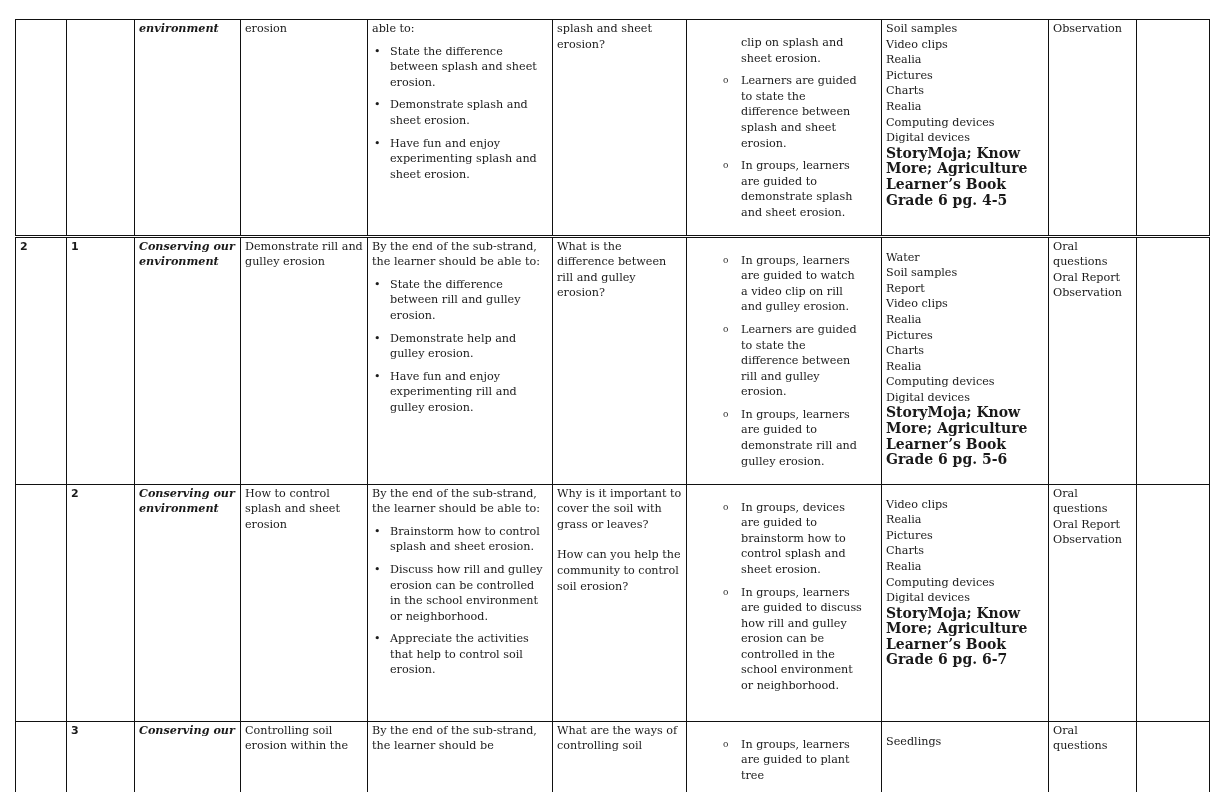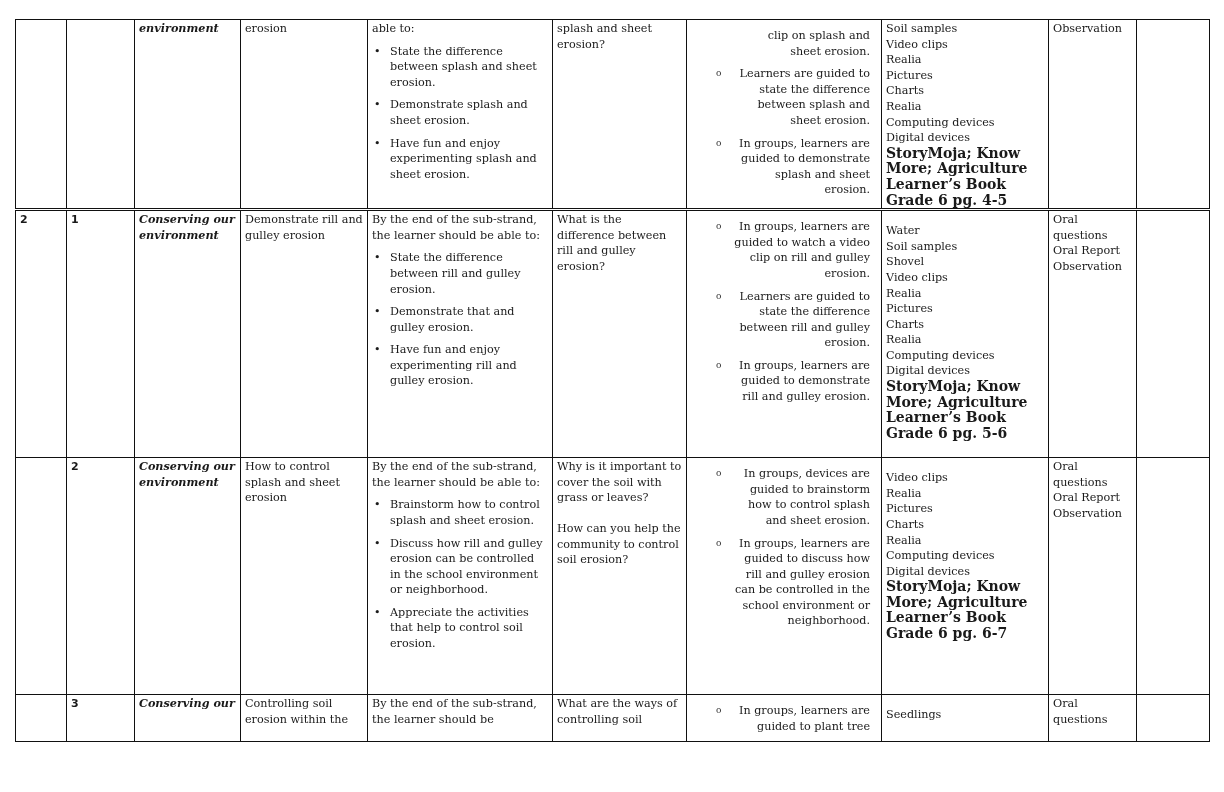--- a/index.html
+++ b/index.html
@@ -53,24 +53,23 @@
       margin-bottom: 7px;
     }
     ul.bullets li::before {
       content: "\2022";
       position: absolute;
       left: -16px;
       top: 0;
       font-size: 11px;
     }
     ul.circles {
-      margin: 7px;
+      margin: 14px;
       padding: 0 0 0 36px;
       list-style: none;
-      text-align: right;
     }
     ul.circles li {
       position: relative;
       margin-bottom: 7px;
     }
     ul.circles li::before {
       content: "o";
       position: absolute;
       left: -18px;
       top: 0;
@@ -147,39 +146,39 @@
 
   <tr class="row-split" style="height:248px">
     <td><span class="num">2</span></td>
     <td><span class="num">1</span></td>
     <td><span class="strand">Conserving our environment</span></td>
     <td><span>Demonstrate rill and gulley erosion</span></td>
     <td>
       <div>By the end of the sub-strand, the learner should be able to:</div>
       <ul class="bullets">
         <li>State the difference between rill and gulley erosion.</li>
-        <li>Demonstrate that and gulley erosion.</li>
+        <li>Demonstrate help and gulley erosion.</li>
         <li>Have fun and enjoy experimenting rill and gulley erosion.</li>
       </ul>
     </td>
     <td>
           <div>What is the difference between rill and gulley erosion?</div>
         </td>
     <td>
       <ul class="circles">
         <li>In groups, learners are guided to watch a video clip on rill and gulley erosion.</li>
         <li>Learners are guided to state the difference between rill and gulley erosion.</li>
         <li>In groups, learners are guided to demonstrate rill and gulley erosion.</li>
       </ul>
     </td>
     <td>
       <div class="res-list res-top">
         <div>Water</div>
         <div>Soil samples</div>
-        <div>Shovel</div>
+        <div>Report</div>
         <div>Video clips</div>
         <div>Realia</div>
         <div>Pictures</div>
         <div>Charts</div>
         <div>Realia</div>
         <div>Computing devices</div>
         <div>Digital devices</div>
       </div>
       <div class="res-book">StoryMoja; Know More; Agriculture Learner’s Book Grade 6 pg. 5-6</div>
     </td>

